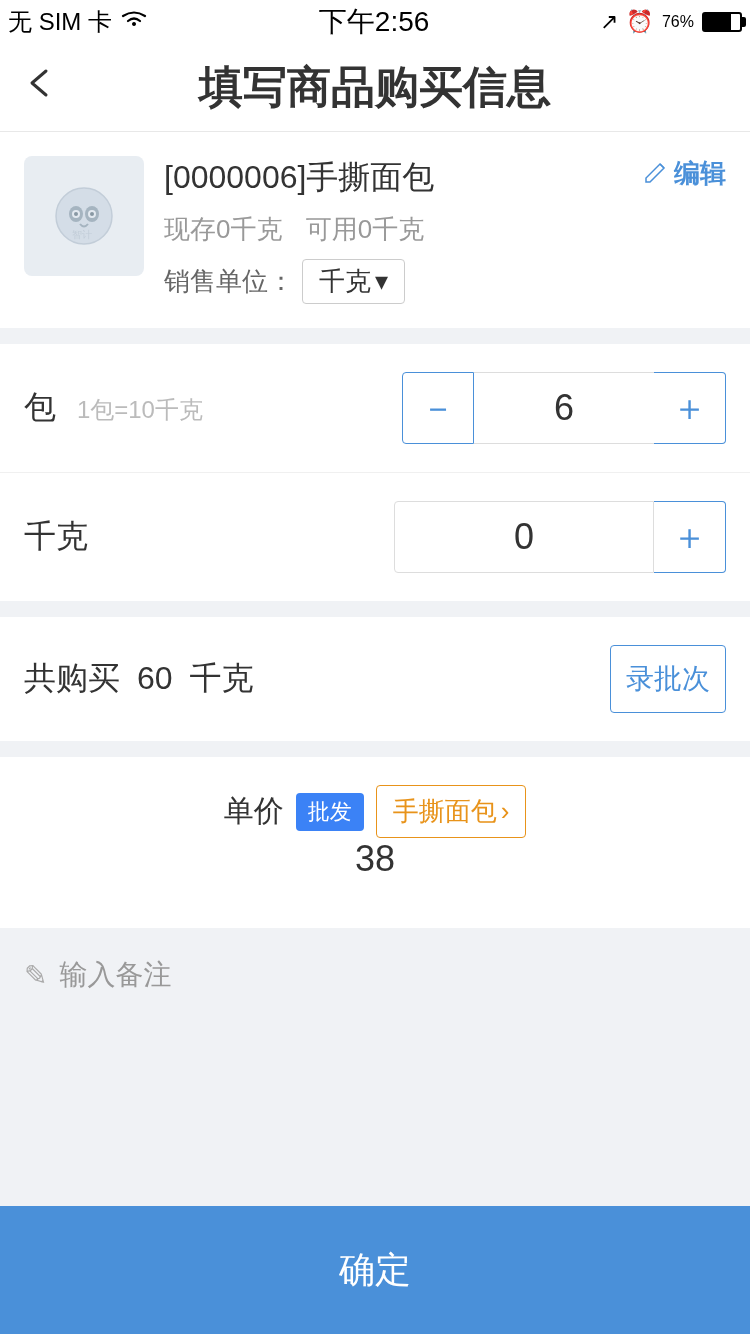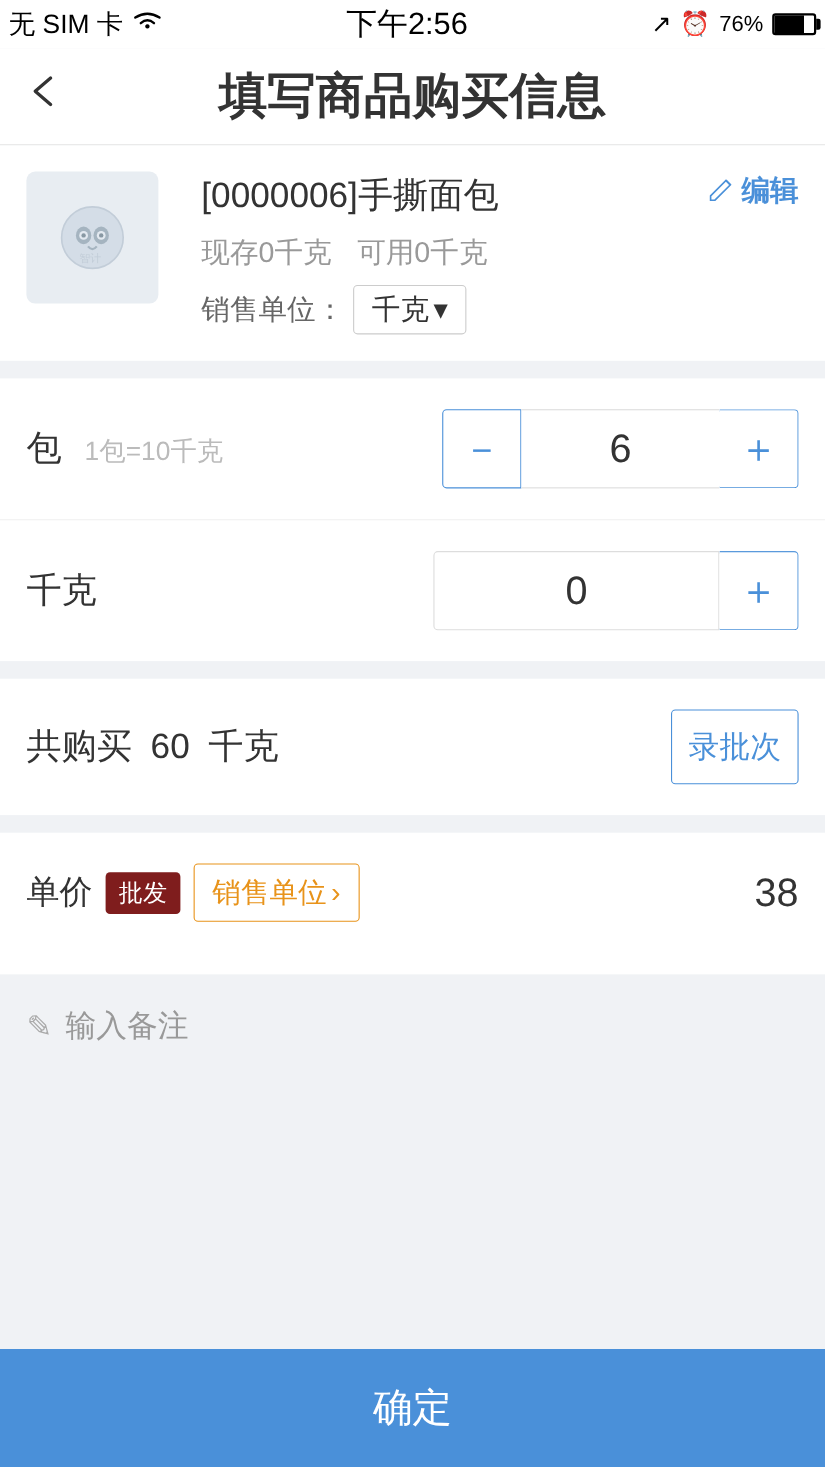--- a/index.html
+++ b/index.html
@@ -68,21 +68,21 @@
       display: flex;
       align-items: center;
       justify-content: center;
       flex-shrink: 0;
     }
     .product-image svg {
       width: 60px;
       height: 60px;
       opacity: 0.6;
     }
-    .product-info { flex: 1; margin-left: 19px; }
+    .product-info { flex: 1; }
     .product-name { font-size: 32px; color: #333; margin-bottom: 12px; }
     .product-stock { font-size: 26px; color: #999; margin-bottom: 12px; }
     .product-unit { font-size: 26px; color: #666; display: flex; align-items: center; gap: 8px; }
     .unit-select {
       border: 1px solid #ccc;
       border-radius: 4px;
       padding: 4px 16px;
       font-size: 26px;
       color: #333;
       background: #fff;
@@ -183,30 +183,31 @@
     .price-section {
       background: #fff;
       padding: 28px 24px;
       margin-bottom: 0;
     }
     .price-row {
       display: flex;
       align-items: center;
       justify-content: space-between;
       margin-bottom: 20px;
+      flex-direction: column;
     }
     .price-label {
       font-size: 30px;
       color: #333;
       display: flex;
       align-items: center;
       gap: 12px;
     }
     .badge-pifa {
-      background: #7f1d1d;
+      background: #3b82f6;
       color: #fff;
       font-size: 22px;
       padding: 4px 12px;
       border-radius: 4px;
     }
     .price-ref-btn {
       border: 1.5px solid #e8931a;
       color: #e8931a;
       background: #fff;
       padding: 8px 16px;
@@ -250,21 +251,21 @@
       height: 380px;
     }
 
     
     .confirm-bar {
       position: fixed;
       bottom: 0;
       left: 0;
       width: 750px;
       background: #4a90d9;
-      height: 108px;
+      height: 128px;
       display: flex;
       align-items: center;
       justify-content: center;
       cursor: pointer;
     }
     .confirm-text {
       color: #fff;
       font-size: 36px;
       font-weight: 500;
     }
@@ -300,21 +301,21 @@
         <path d="M14 18 a2 2 0 1 1 0.001 0Z" fill="#000"></path>
         <path d="M8 13 Q14 8 20 13" stroke="#000" stroke-width="2.2" fill="none" stroke-linecap="round"></path>
         <path d="M3 8 Q14 1 25 8" stroke="#000" stroke-width="2.2" fill="none" stroke-linecap="round"></path>
       </svg>
     </span>
   </div>
   <div class="status-center">下午2:56</div>
   <div class="status-right">
     <span style="font-size:22px;">↗</span>
     <span style="font-size:22px;">⏰</span>
-    <span style="font-size:20px;">76%</span>
+    <span style="font-size:16px;">76%</span>
     <span class="battery-icon"></span>
   </div>
 </div>
 
 <div class="nav-bar">
   <div class="nav-back">
     <svg width="28" height="44" viewBox="0 0 28 44">
       <polyline points="22,10 8,22 22,34" stroke="#333" stroke-width="3" fill="none" stroke-linecap="round" stroke-linejoin="round"></polyline>
     </svg>
   </div>
@@ -400,21 +401,21 @@
     <span>录批次</span>
   </button>
 </div>
 
 <div class="price-section">
   <div class="price-row">
     <div class="price-label">
       <span>单价</span>
       <span class="badge-pifa">批发</span>
       <button class="price-ref-btn">
-        <span>销售单位</span>
+        <span>手撕面包</span>
         <span>›</span>
       </button>
     </div>
     <span class="price-value">38</span>
   </div>
 </div>
 
 <div class="amount-section">
   <div class="remark-row">
     <span style="font-size:28px; color:#aaa;">✎</span>

